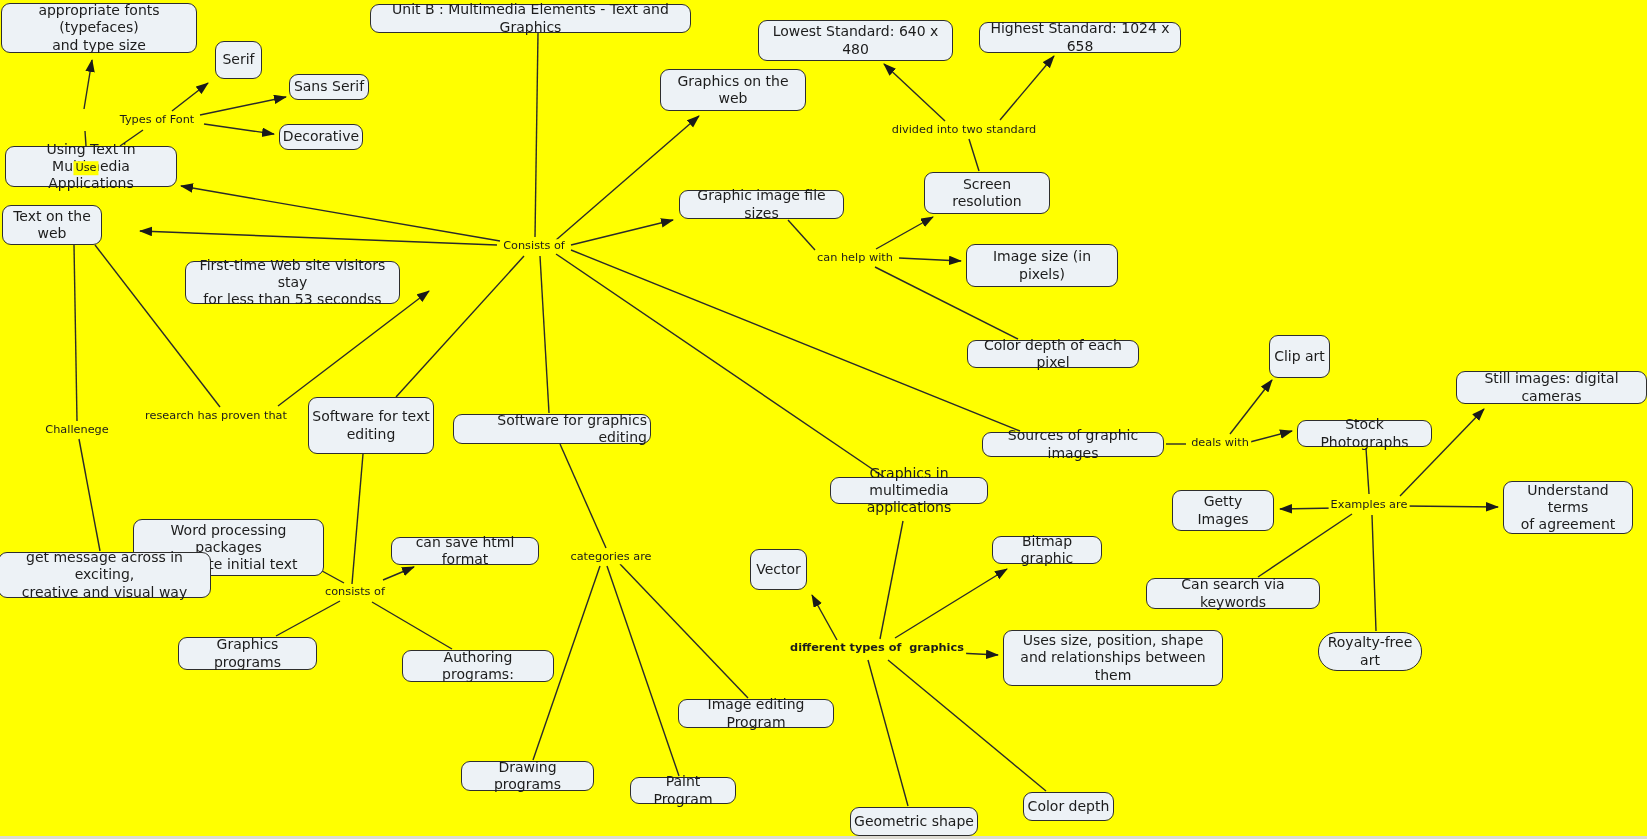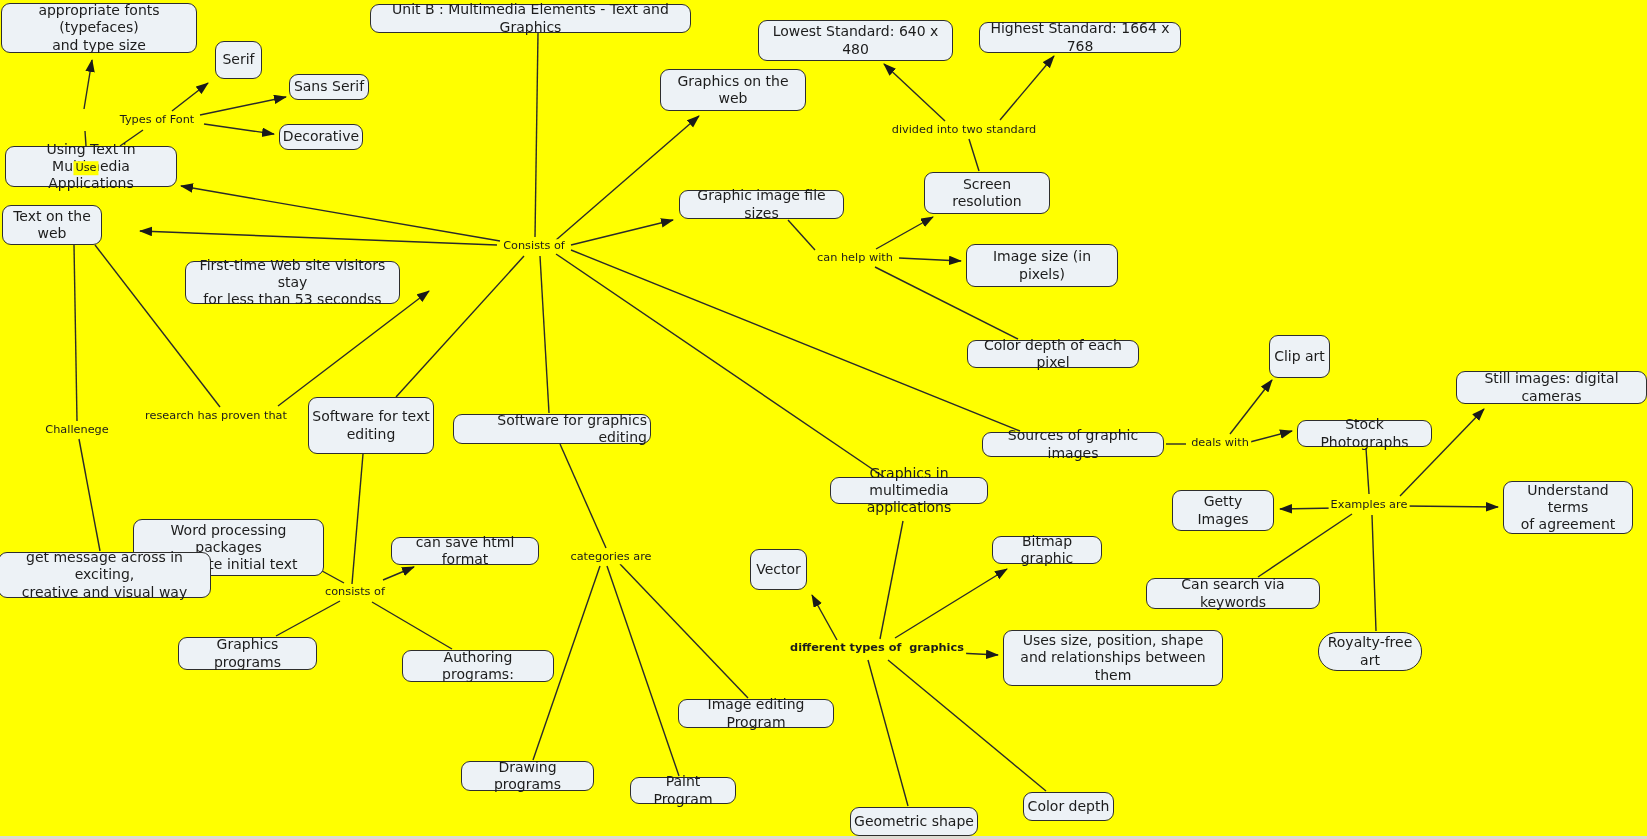--- a/index.html
+++ b/index.html
@@ -99,21 +99,21 @@
       <div class="node" style="left: 1px; top: 3px; width: 196px; height: 50px;">appropriate fonts (typefaces)
 and type size</div>
       <div class="node" style="left: 215px; top: 41px; width: 47px; height: 38px;">Serif</div>
       <div class="node" style="left: 289px; top: 74px; width: 80px; height: 26px;">Sans Serif</div>
       <div class="node" style="left: 279px; top: 124px; width: 84px; height: 26px;">Decorative</div>
       <div class="node" style="left: 5px; top: 146px; width: 172px; height: 41px;">Using Text in Multimedia
 Applications</div>
       <div class="node" style="left: 2px; top: 205px; width: 100px; height: 40px;">Text on the web</div>
       <div class="node" style="left: 370px; top: 4px; width: 321px; height: 29px;">Unit B : Multimedia Elements - Text and Graphics</div>
       <div class="node" style="left: 758px; top: 20px; width: 195px; height: 41px;">Lowest Standard: 640 x 480</div>
-      <div class="node" style="left: 979px; top: 22px; width: 202px; height: 31px;">Highest Standard: 1664 x 768</div>
+      <div class="node" style="left: 979px; top: 22px; width: 202px; height: 31px;">Highest Standard: 1024 x 658</div>
       <div class="node" style="left: 660px; top: 69px; width: 146px; height: 42px;">Graphics on the web</div>
       <div class="node" style="left: 924px; top: 172px; width: 126px; height: 42px;">Screen resolution</div>
       <div class="node" style="left: 679px; top: 190px; width: 165px; height: 29px;">Graphic image file sizes</div>
       <div class="node" style="left: 966px; top: 244px; width: 152px; height: 43px;">Image size (in pixels)</div>
       <div class="node" style="left: 967px; top: 340px; width: 172px; height: 28px;">Color depth of each pixel</div>
       <div class="node" style="left: 1269px; top: 335px; width: 61px; height: 43px;">Clip art</div>
       <div class="node" style="left: 1456px; top: 371px; width: 191px; height: 33px;">Still images: digital cameras</div>
       <div class="node" style="left: 982px; top: 432px; width: 182px; height: 25px;">Sources of graphic images</div>
       <div class="node" style="left: 1297px; top: 420px; width: 135px; height: 27px;">Stock Photographs</div>
       <div class="node" style="left: 1172px; top: 490px; width: 102px; height: 41px;">Getty Images</div>

